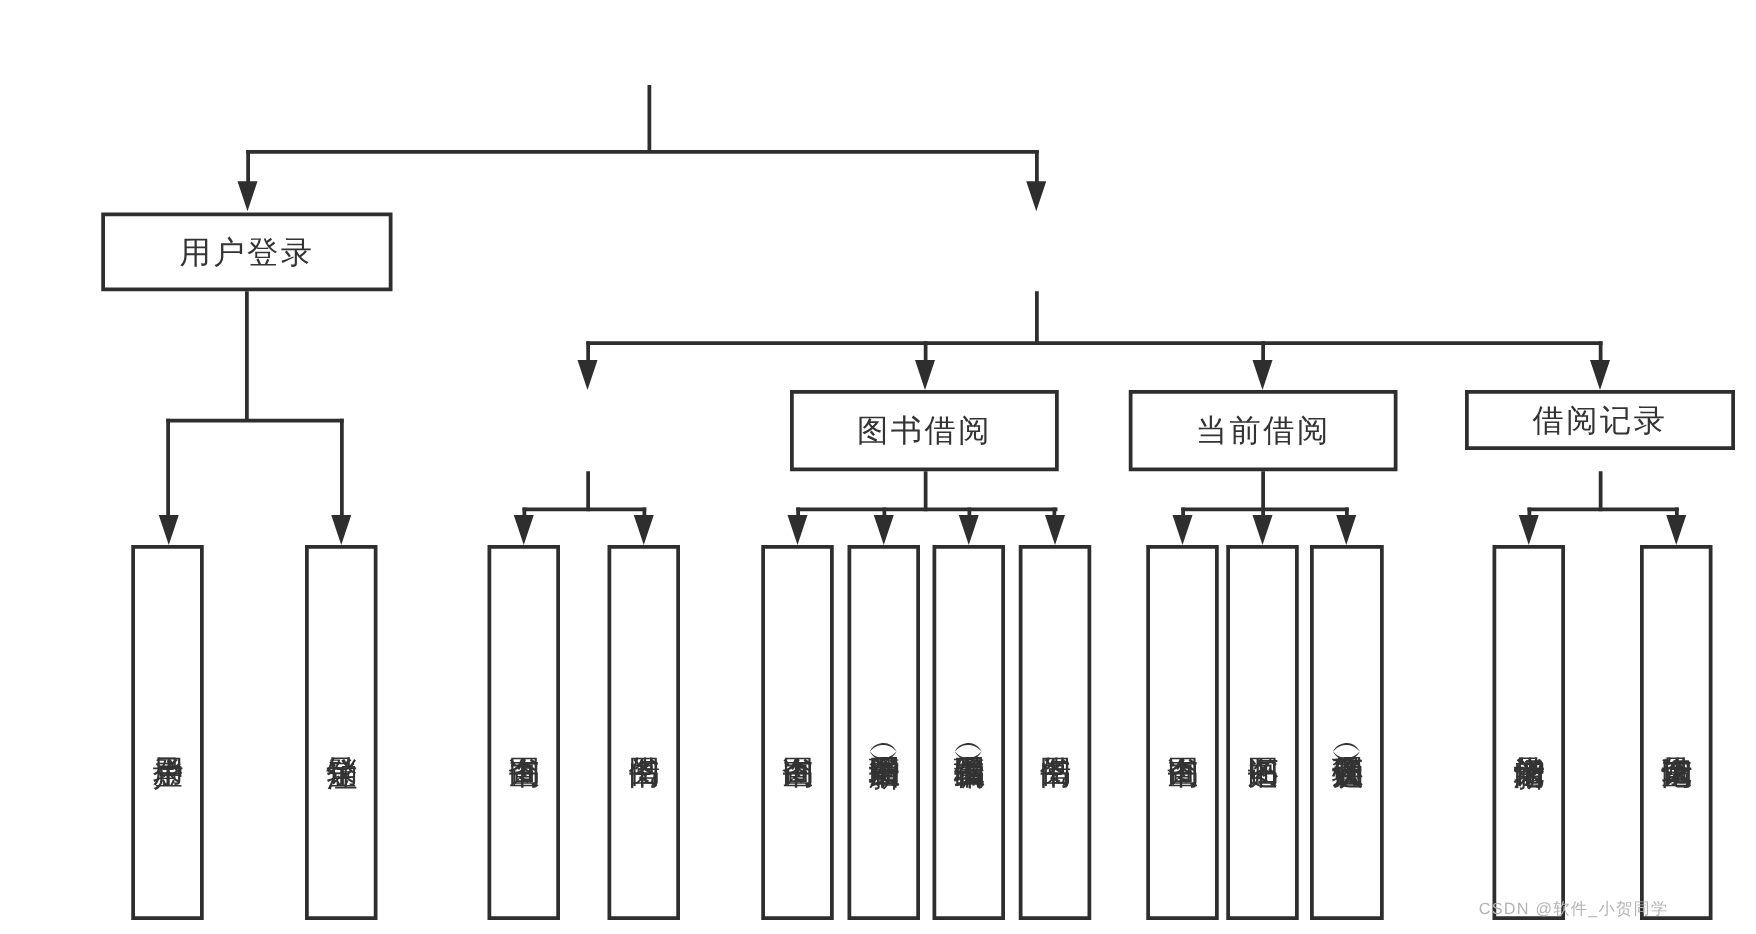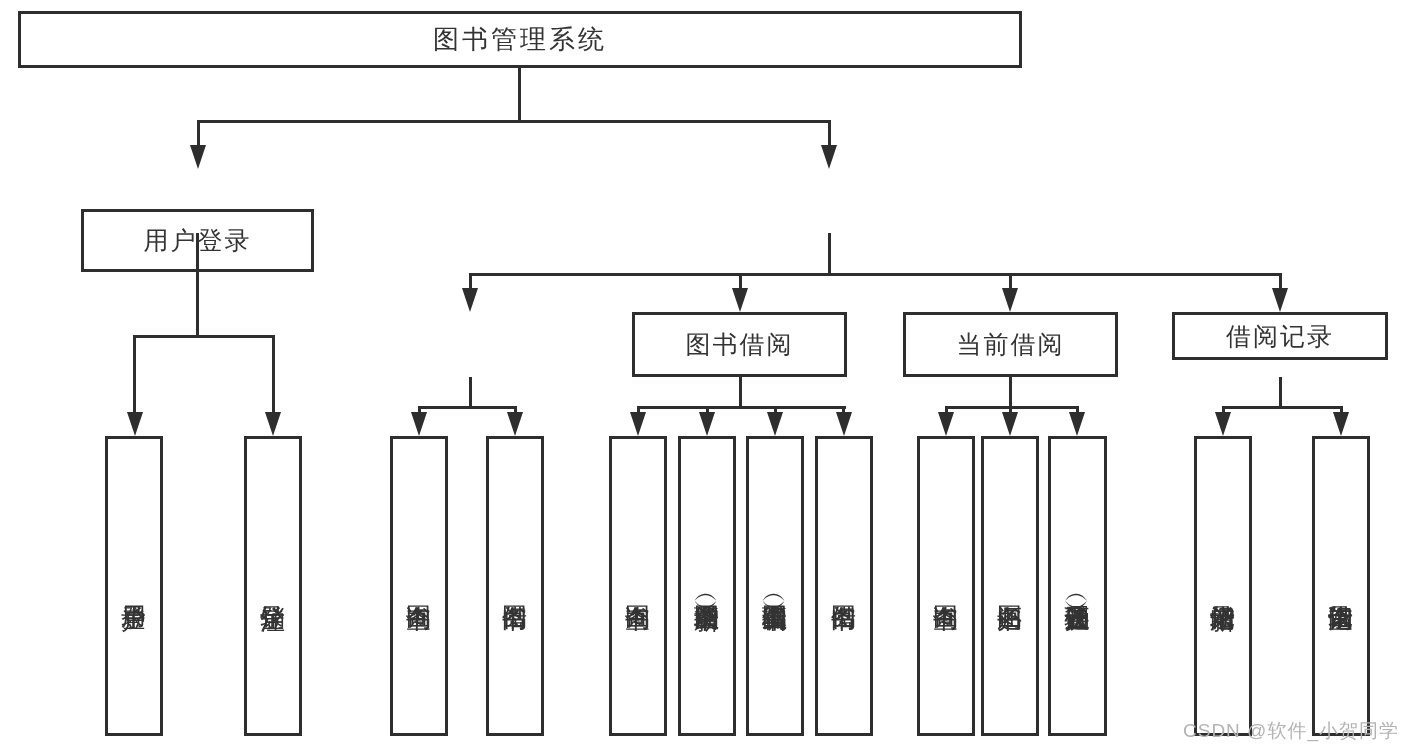--- a/index.html
+++ b/index.html
@@ -54,40 +54,39 @@
     width: 0; height: 0;
     border-left: 8px solid transparent;
     border-right: 8px solid transparent;
     border-top: 24px solid var(--line);
   }
   .watermark {
     position: absolute;
     left: 1183px;
     top: 718px;
     color: var(--watermark);
-    font-size: 19px;
+    font-size: 13px;
     letter-spacing: 1px;
     white-space: nowrap;
   }
 </style>
 </head>
 <body>
 
 <div class="canvas">
 
-  <div class="box title" style="left:18px; top:11px; width:1004px; height:57px;">图书管理系统</div>
 
   <div class="vline" style="left:518px; top:68px; height:52px;"></div>
   <div class="hline" style="left:197px; top:120px; width:634px;"></div>
   <div class="vline" style="left:197px; top:120px; height:26px;"></div>
   <div class="vline" style="left:828px; top:120px; height:26px;"></div>
   <div class="arrow" style="left:190px; top:145px;"></div>
   <div class="arrow" style="left:821px; top:145px;"></div>
 
-  <div class="box" style="left:81px; top:170px; width:233px; height:63px;margin-top:39px;">用户登录</div>
+  <div class="box" style="left:81px; top:170px; width:233px; height:63px;">用户登录</div>
 
   <div class="vline" style="left:196px; top:233px; height:104px;"></div>
   <div class="hline" style="left:133px; top:335px; width:142px;"></div>
   <div class="vline" style="left:133px; top:335px; height:79px;"></div>
   <div class="vline" style="left:272px; top:335px; height:79px;"></div>
   <div class="arrow" style="left:127px; top:412px;"></div>
   <div class="arrow" style="left:265px; top:412px;"></div>
 
   <div class="vline" style="left:828px; top:233px; height:42px;"></div>
   <div class="hline" style="left:469px; top:273px; width:813px;"></div>

